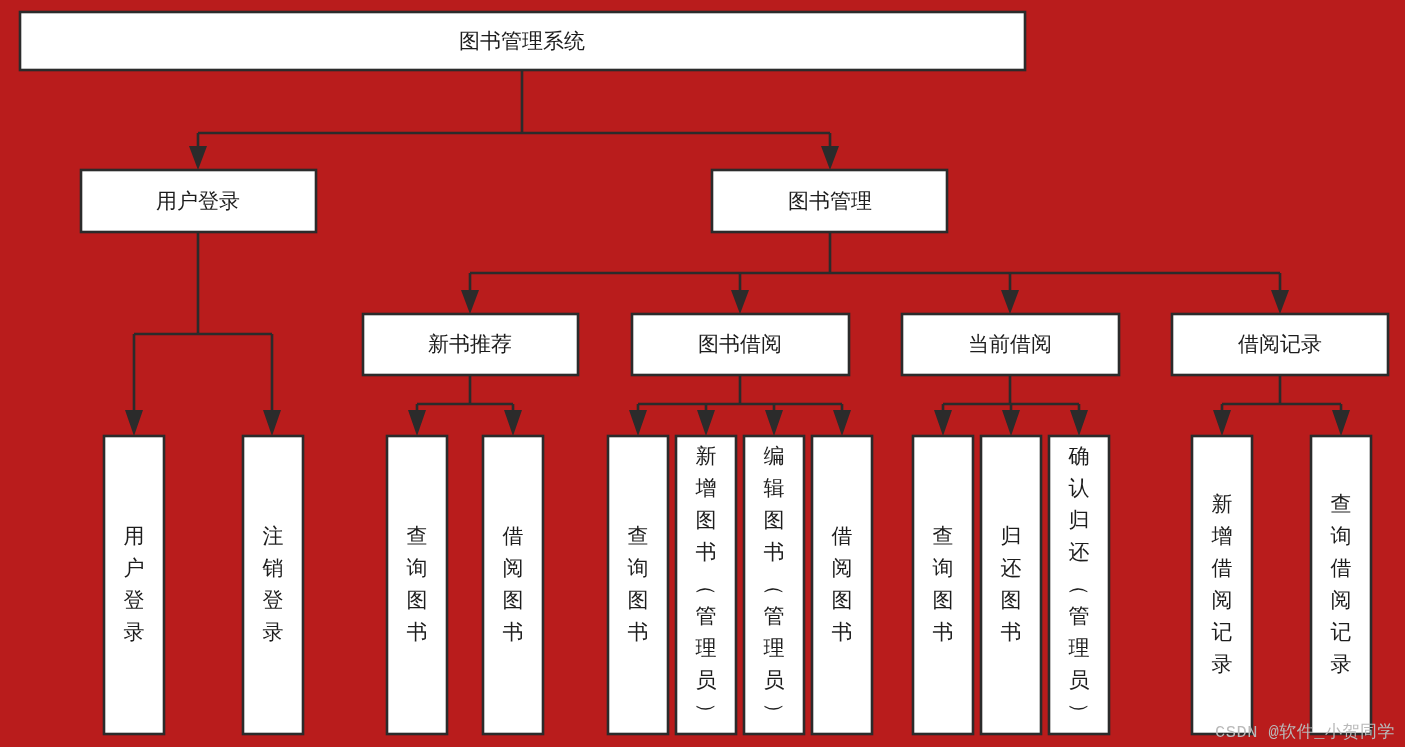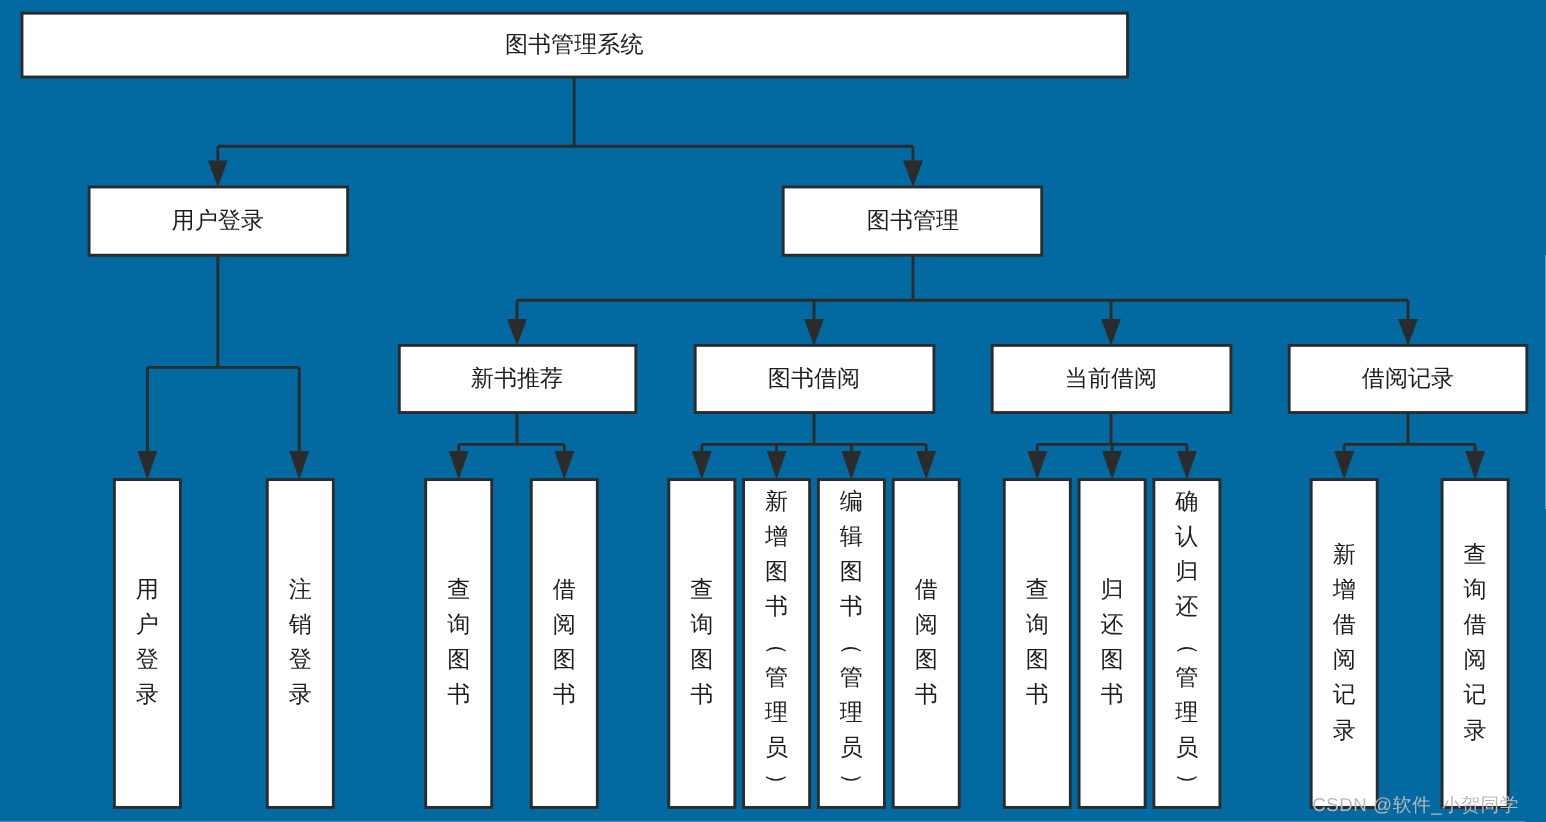--- a/index.html
+++ b/index.html
@@ -10,21 +10,21 @@
   body {
     width: 1405px;
     height: 747px;
     font-family: "Liberation Sans", "DejaVu Sans", sans-serif;
     overflow: hidden;
   }
   #diagram-root {
     position: relative;
     width: 1405px;
     height: 747px;
-    background: #0369a1;
+    background: #b91c1c;
   }
   svg#flow-svg {
     position: absolute;
     left: 0;
     top: 0;
     width: 1405px;
     height: 747px;
     display: block;
   }
   .node-box {
@@ -52,23 +52,23 @@
   }
   .node-label-v {
     font-family: "Liberation Sans", "DejaVu Sans", sans-serif;
     font-size: 21px;
     fill: #1d1d1d;
     text-anchor: middle;
     white-space: pre;
   }
   .watermark {
     position: absolute;
-    right: 24px;
+    right: 10px;
     bottom: 4px;
-    font-family: Liberation Sans, sans-serif;
+    font-family: Liberation Mono, monospace;
     font-size: 17px;
     color: #b9b9b9;
     letter-spacing: 0.5px;
     user-select: none;
     pointer-events: none;
     white-space: pre;
   }
 </style>
 </head>
 <body>

